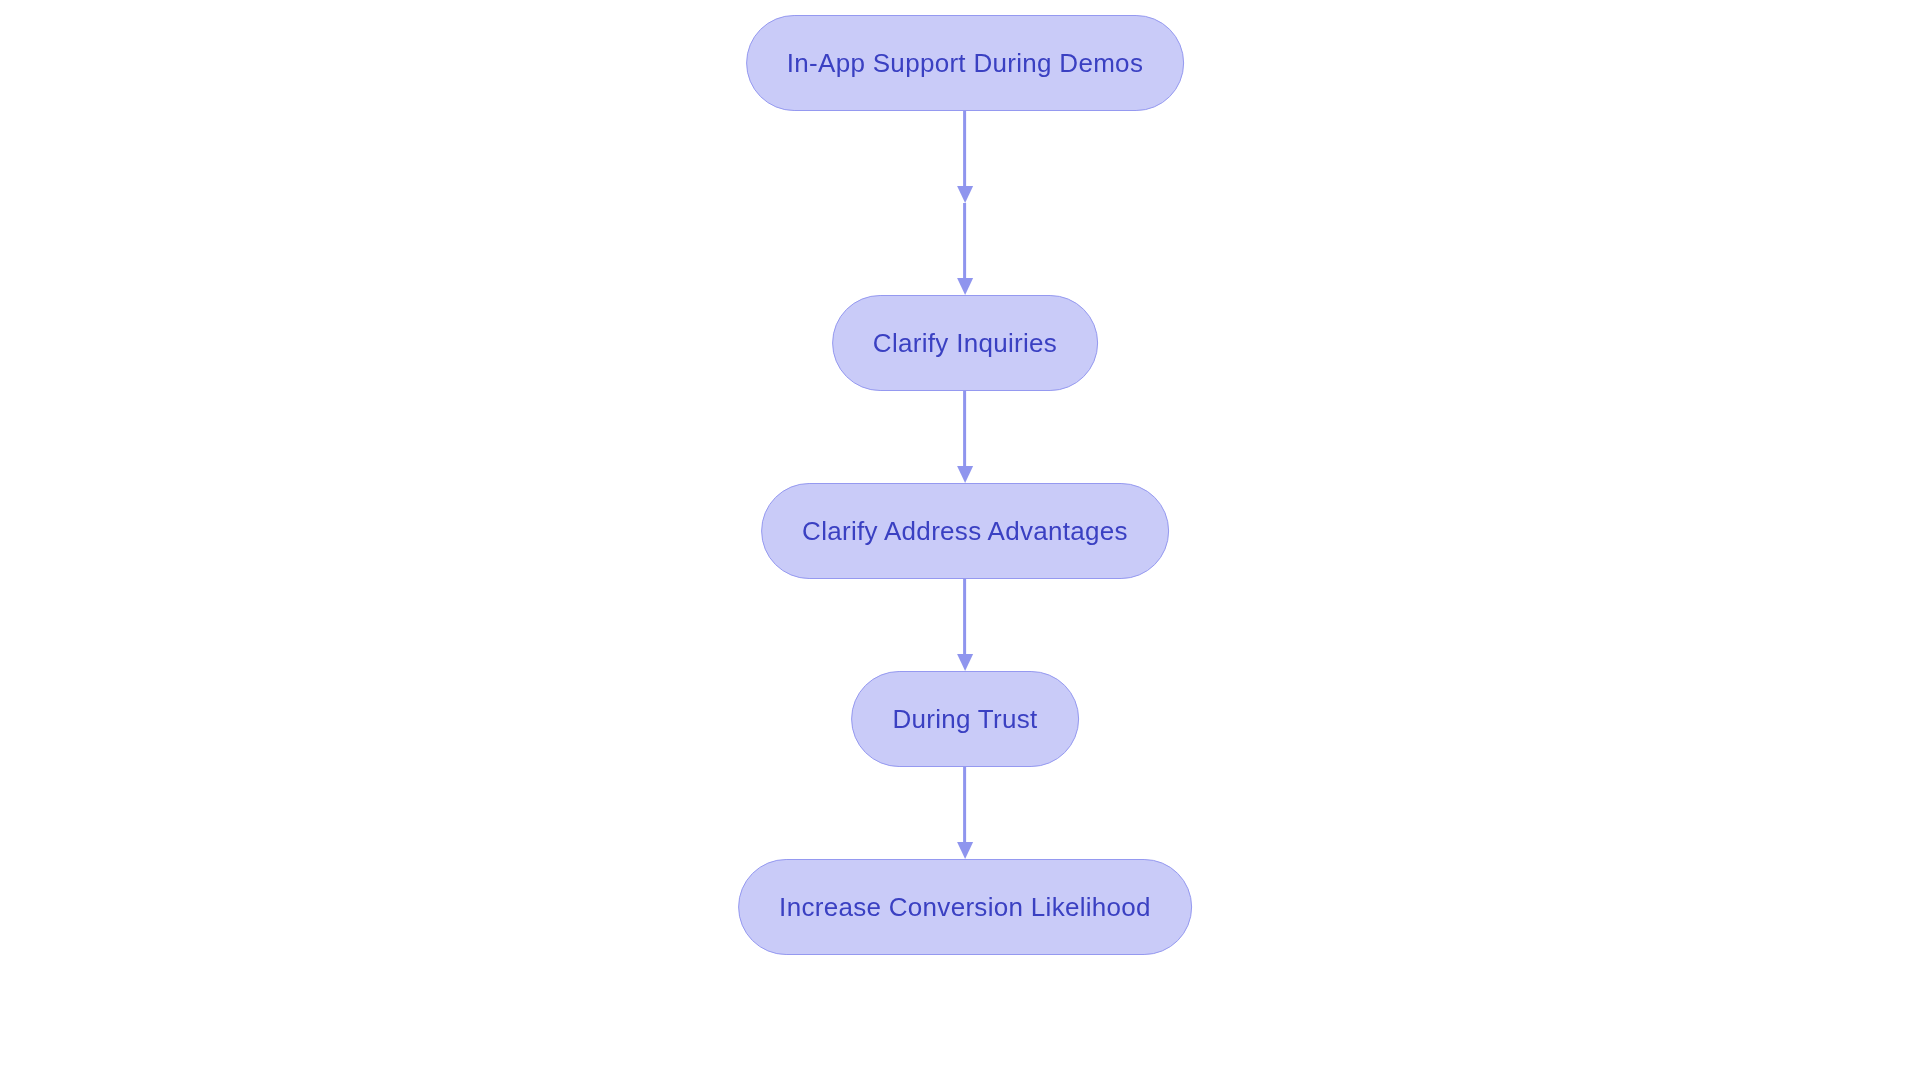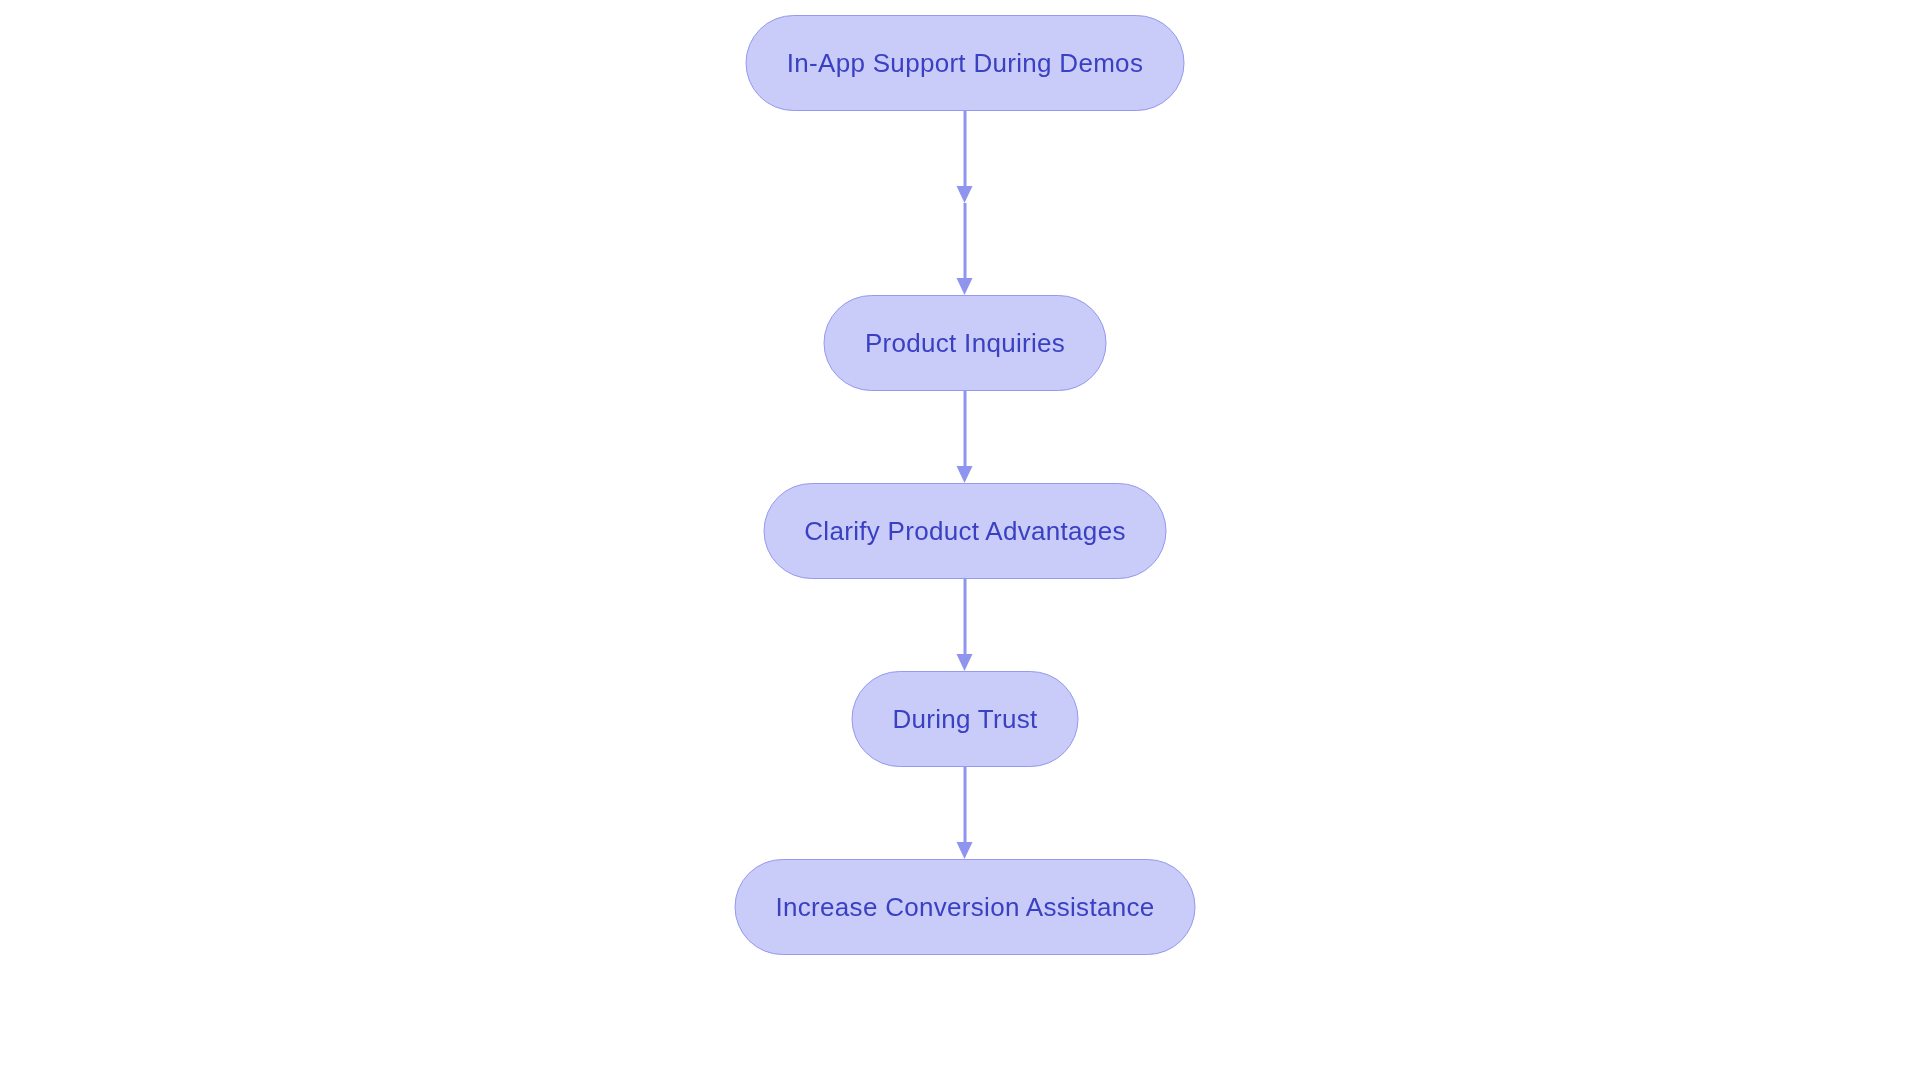--- a/index.html
+++ b/index.html
@@ -74,43 +74,43 @@
     <div class="head"></div>
   </div>
 
 
   <div class="flow-arrow">
     <div class="shaft"></div>
     <div class="head"></div>
   </div>
 
   <div class="flow-node">
-    <span>Product Inquiries</span>
+    <span>Clarify Inquiries</span>
   </div>
 
   <div class="flow-arrow">
     <div class="shaft"></div>
     <div class="head"></div>
   </div>
 
   <div class="flow-node">
-    <span>Clarify Product Advantages</span>
+    <span>Clarify Address Advantages</span>
   </div>
 
   <div class="flow-arrow">
     <div class="shaft"></div>
     <div class="head"></div>
   </div>
 
   <div class="flow-node">
     <span>During Trust</span>
   </div>
 
   <div class="flow-arrow">
     <div class="shaft"></div>
     <div class="head"></div>
   </div>
 
   <div class="flow-node">
-    <span>Increase Conversion Assistance</span>
+    <span>Increase Conversion Likelihood</span>
   </div>
 </div>
 </div>
 
 </body></html>

